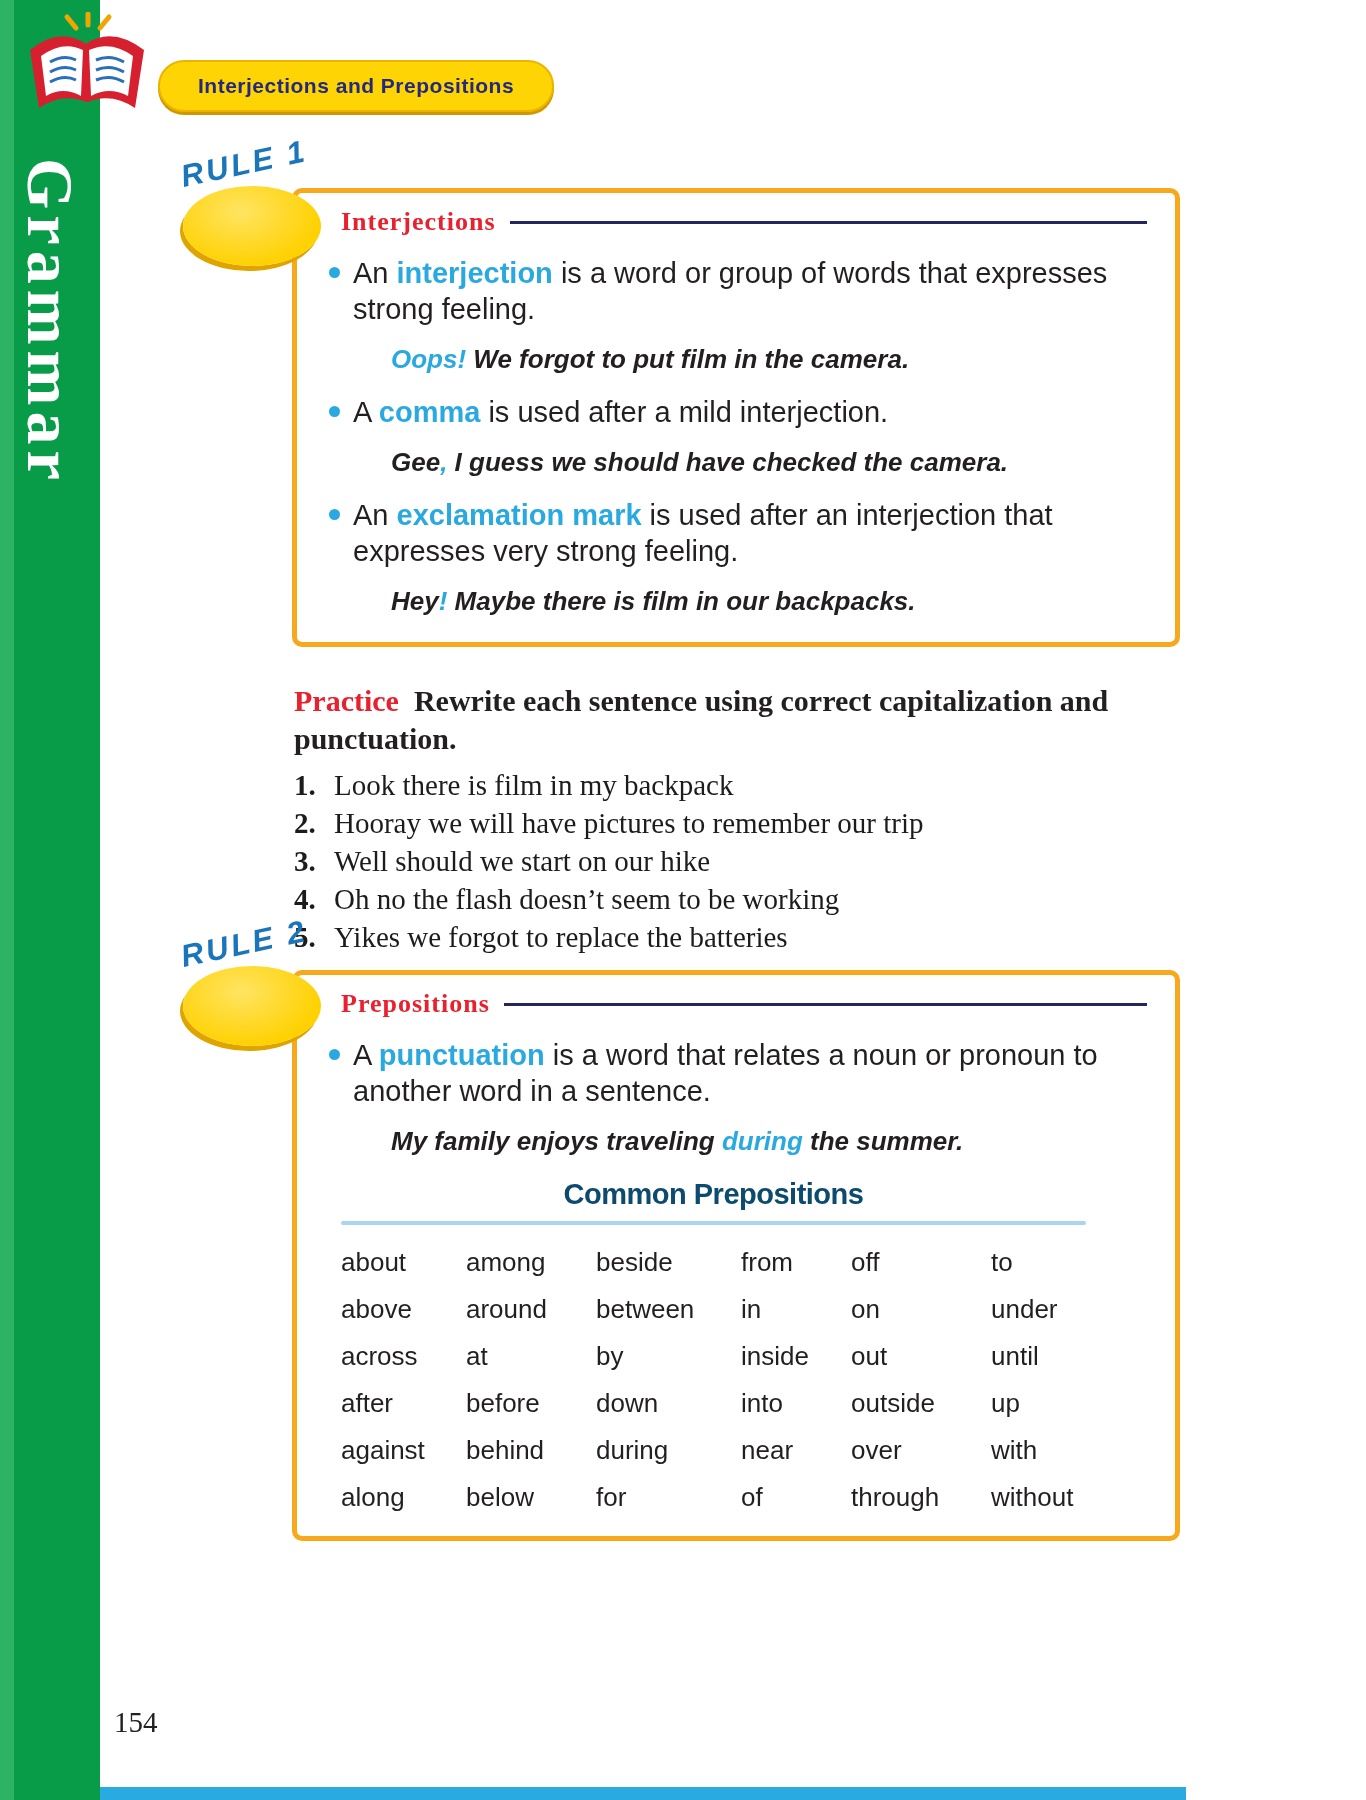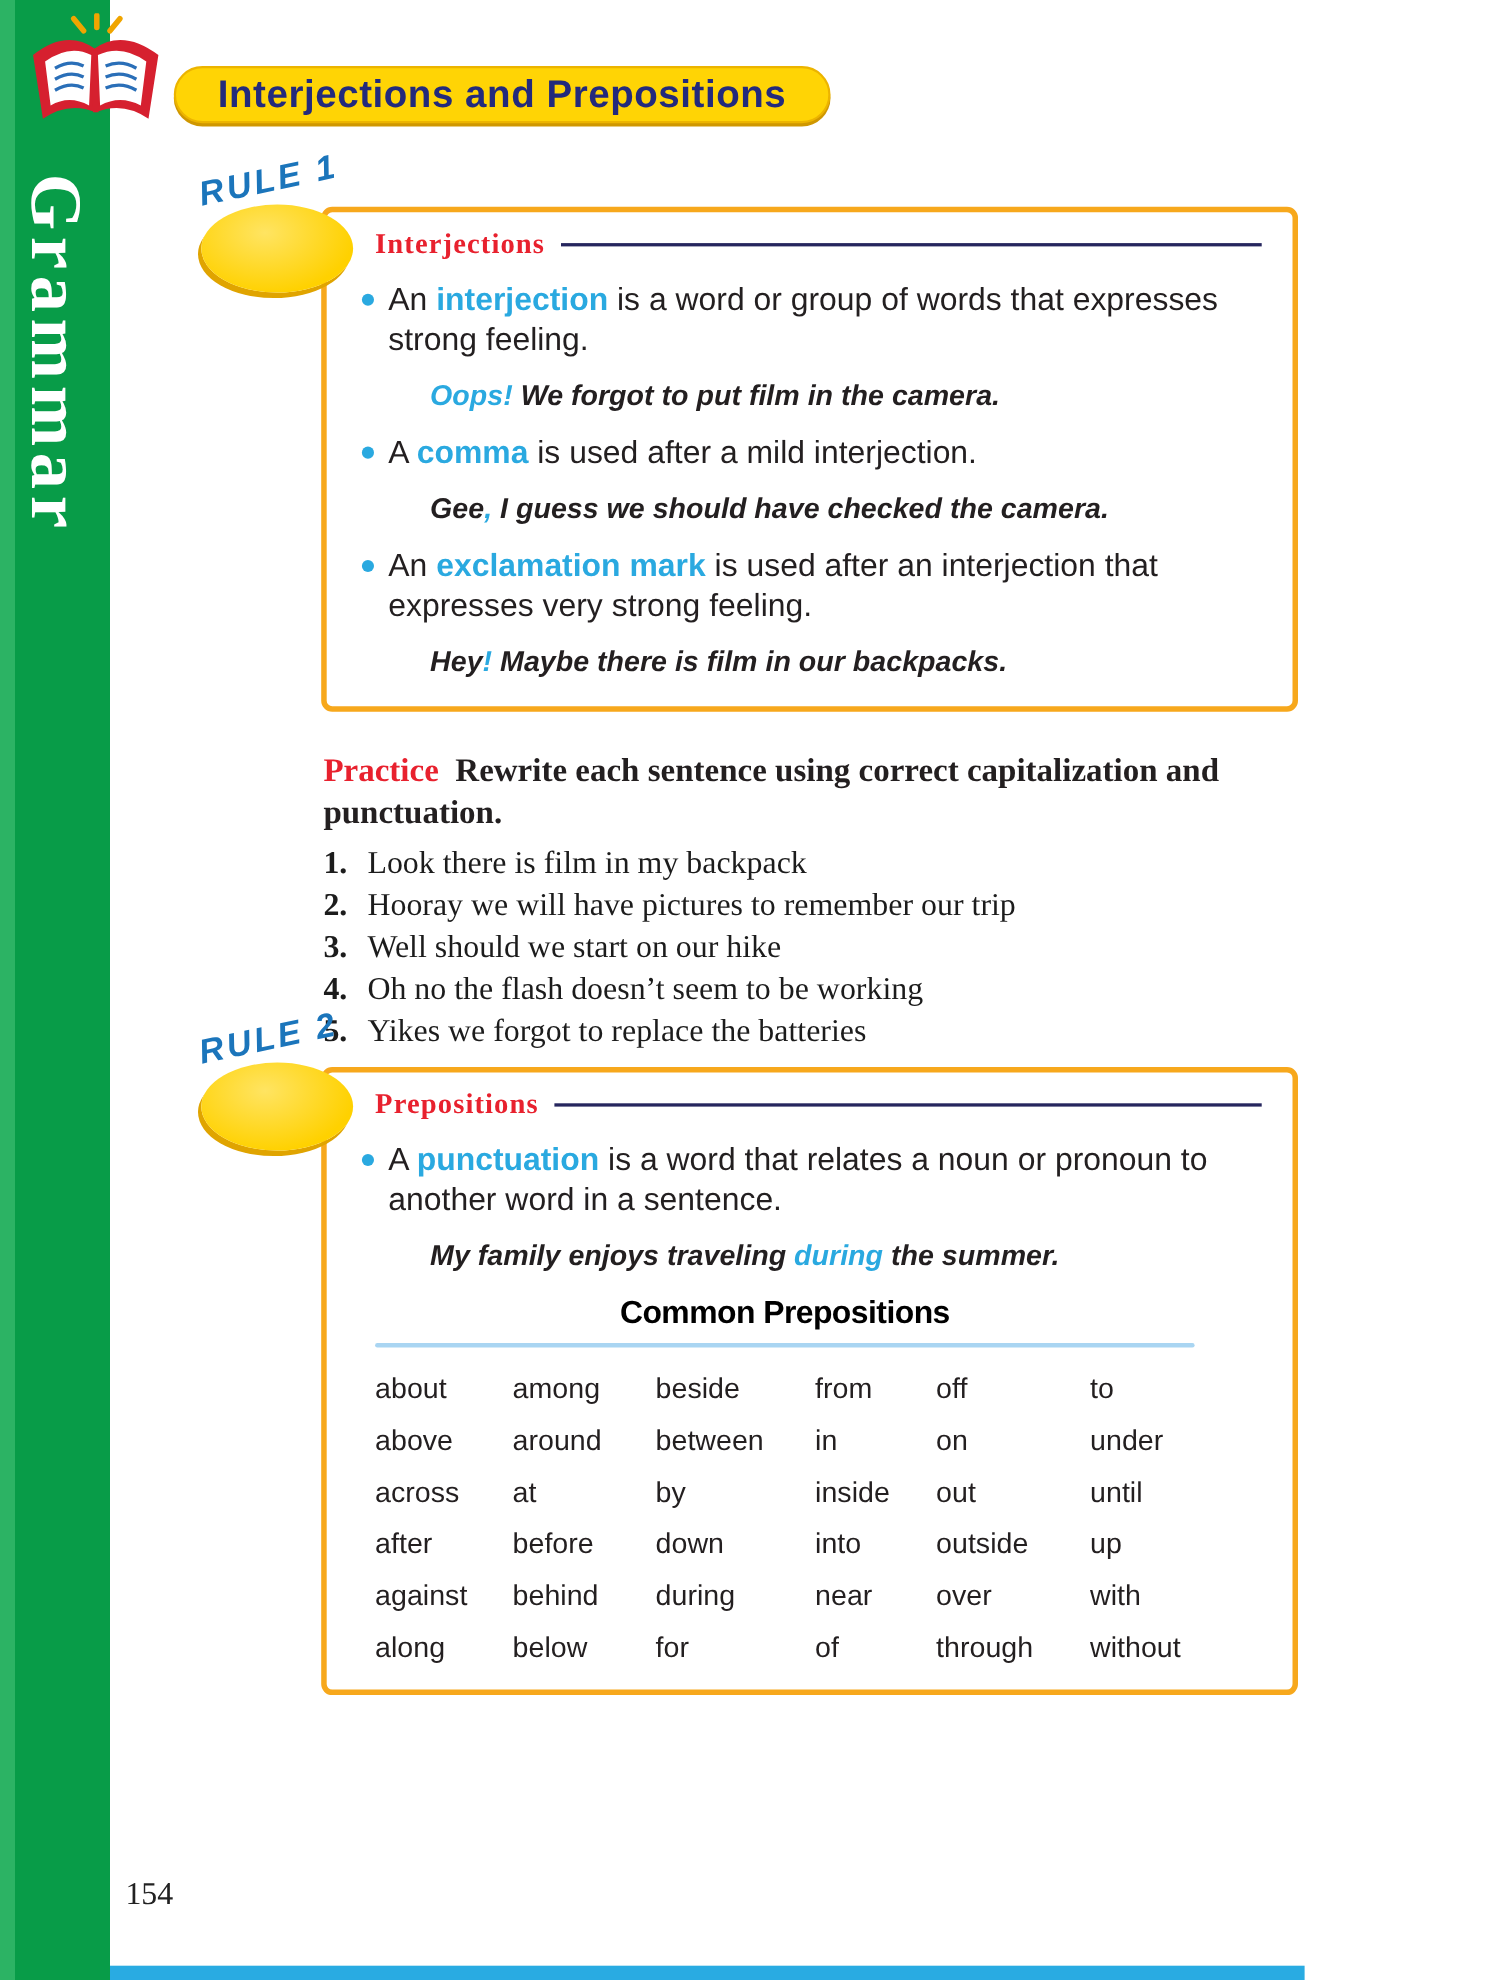--- a/index.html
+++ b/index.html
@@ -31,21 +31,21 @@
     position:absolute; left:158px; top:60px; height:52px;
     padding:0 38px;
     background:#ffd405;
     border:2px solid #ecb400;
     border-radius:27px;
     box-shadow:0 3px 0 #cf9700;
     display:flex; align-items:center;
     z-index:5;
   }
   .banner-text {
-    color:#232a7c; font-weight:bold; font-size:35px; letter-spacing:0.5px;
+    color:#232a7c; font-weight:bold; font-size:21px; letter-spacing:0.5px;
   }
 
   
   .badge { position:absolute; z-index:5; }
   .badge-text {
     display:inline-block; transform:rotate(-12deg);
     color:#1b75bb; font-weight:bold; font-style:italic;
     font-size:31px; letter-spacing:3px;
   }
   #badge1 { left:180px; top:146px; }
@@ -106,21 +106,21 @@
   .p-item {
     display:flex; margin-top:8px;
     font-family:"Liberation Serif", serif;
     font-size:29px; line-height:30px; color:#1c1c1c;
   }
   .p-num { font-weight:bold; width:40px; flex:none; }
 
   
   .prep-section { margin:20px 0 0 44px; width:745px; }
   .prep-title {
-    text-align:center; color:#000000;
+    text-align:center; color:#0c4a6e;
     font-weight:bold; font-size:29px; letter-spacing:-0.5px;
   }
   .prep-rule { height:4px; background:#a9d5f2; border-radius:2px; margin-top:10px; }
   .prep-grid {
     display:grid;
     grid-template-columns:125px 130px 145px 110px 140px 1fr;
     row-gap:17px; margin-top:22px;
     font-size:26px; line-height:30px; color:#231f20;
   }
 

